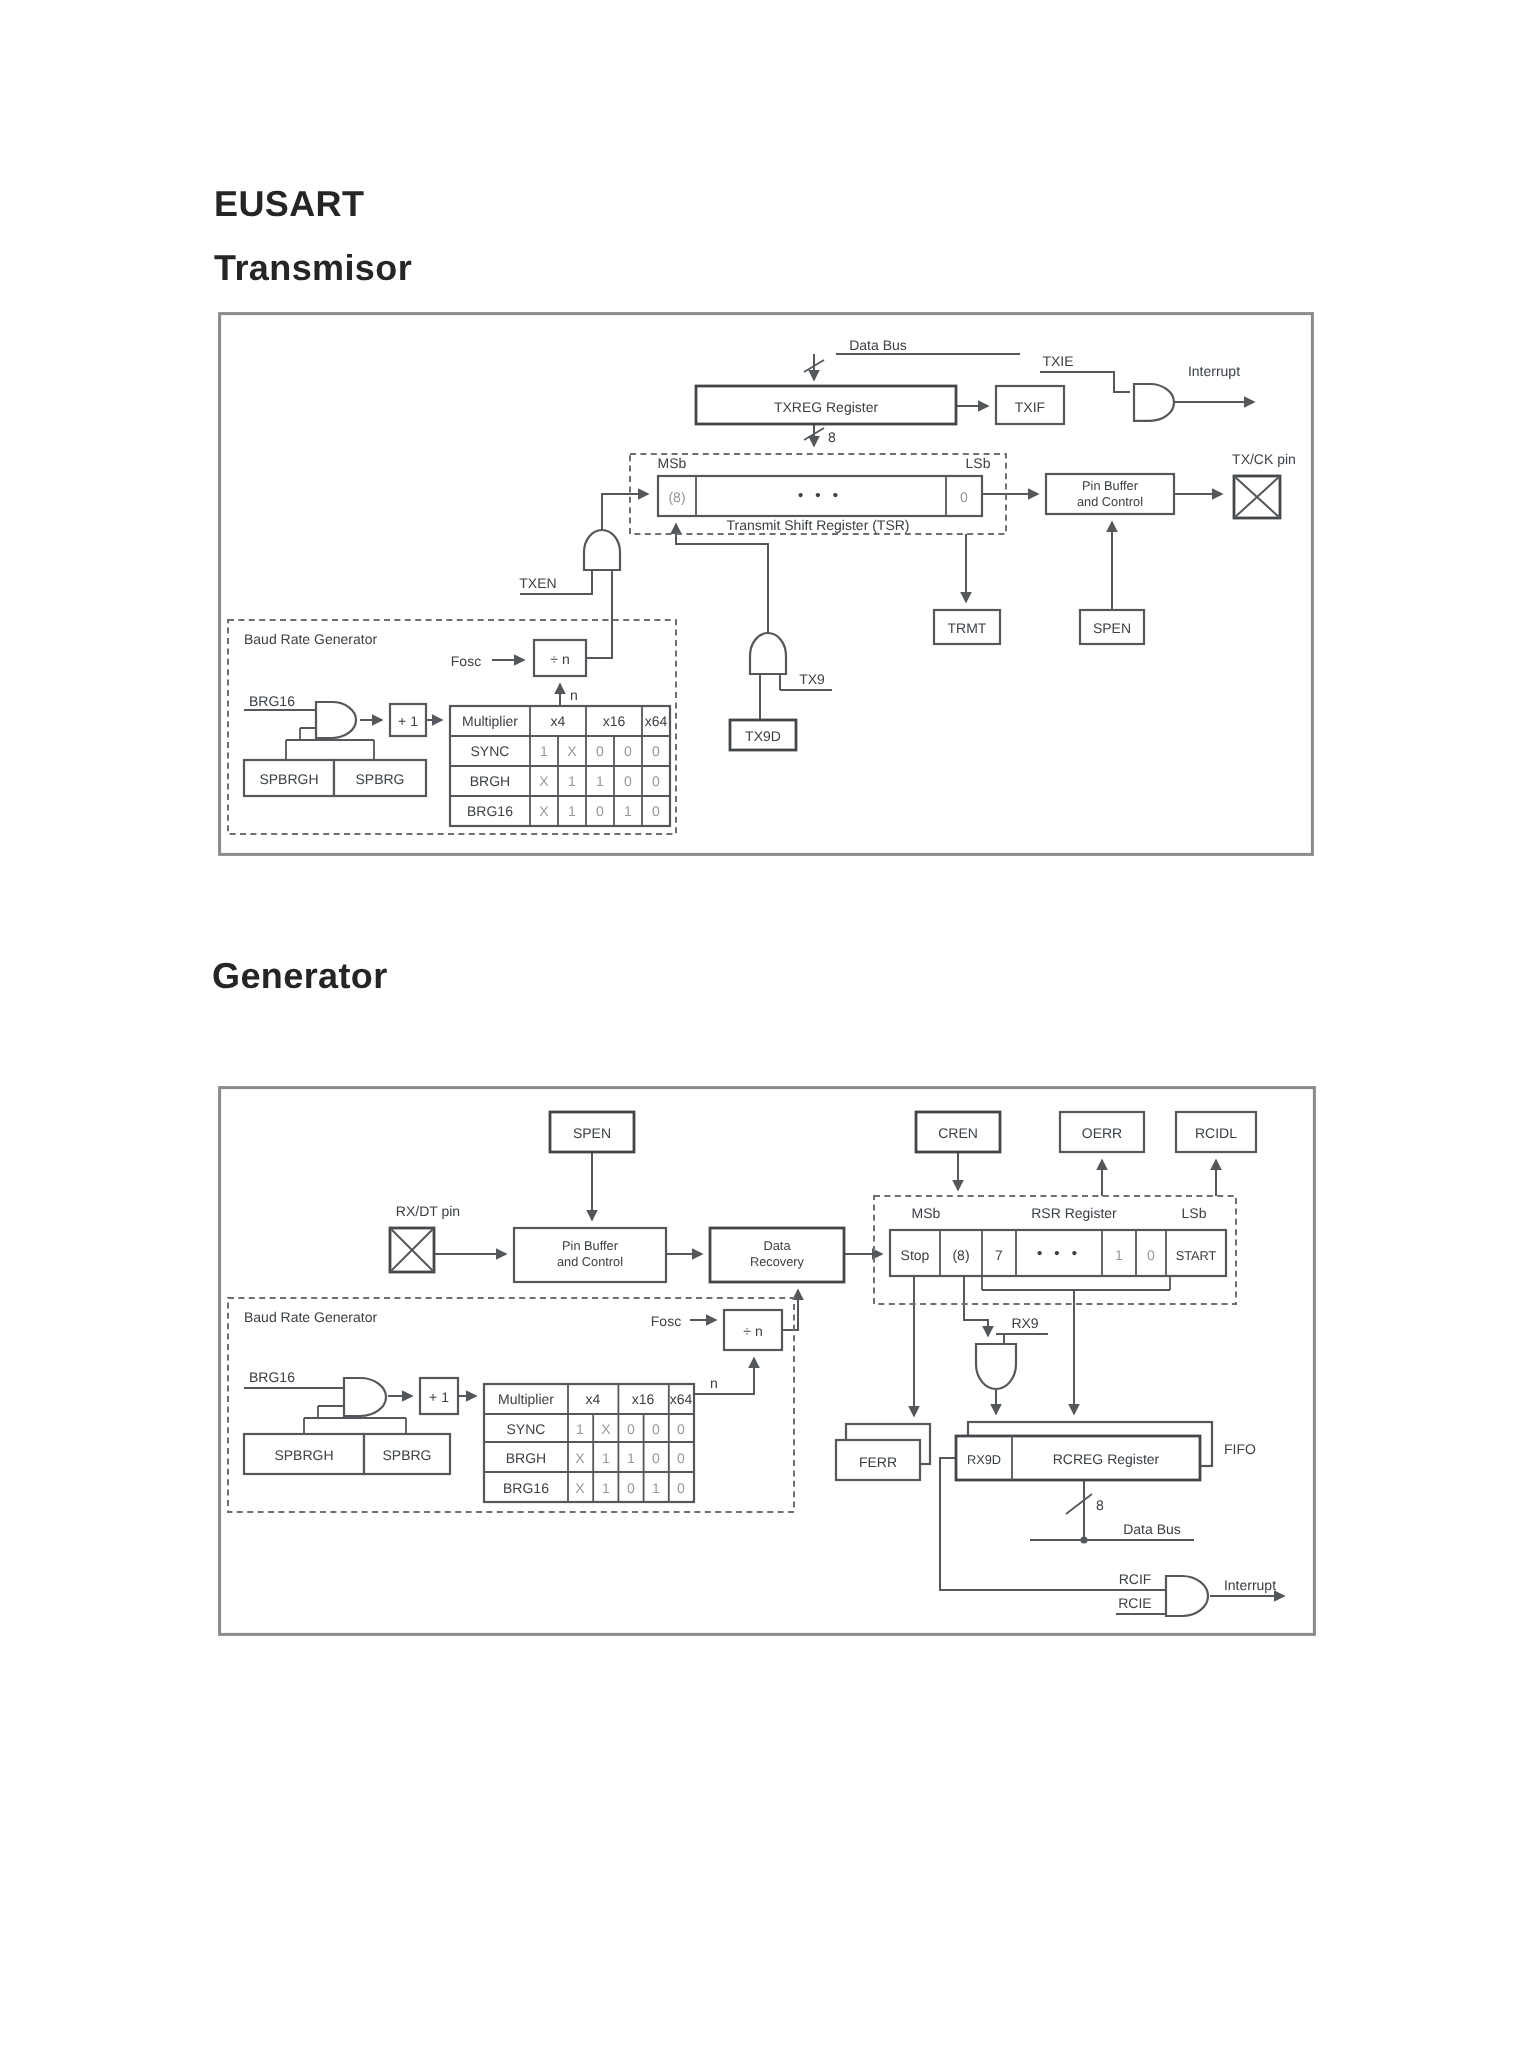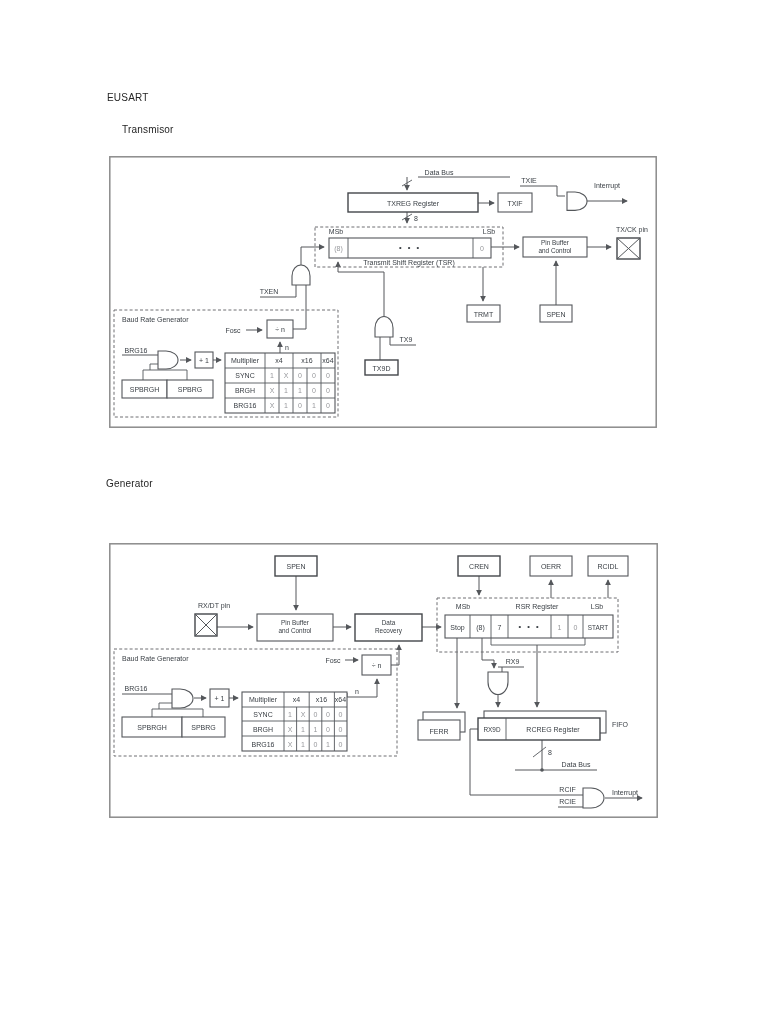--- a/index.html
+++ b/index.html
@@ -1,38 +1,38 @@
 <!DOCTYPE html>
 <html><head>
 <meta charset="utf-8">
 <style>
   html,body{margin:0;padding:0;background:#ffffff;}
   .page{position:relative;width:768px;height:1024px;background:#ffffff;overflow:hidden;
         font-family:"Liberation Sans", sans-serif;}
-  .hd{position:absolute;font-weight:normal;font-size:10px;color:#252525;letter-spacing:.2px;}
+  .hd{position:absolute;font-weight:bold;font-size:18px;color:#252525;letter-spacing:.2px;}
   svg{position:absolute;overflow:visible;}
   svg text{font-family:"Liberation Sans", sans-serif;fill:#3b4046;font-size:7px;}
   .sm{font-size:6.4px;}
   .gray{fill:#96979b;}
   .dots{font-size:7.5px;font-weight:bold;letter-spacing:2px;}
   .ln{stroke:#54575b;stroke-width:1;fill:none;}
   .thin{stroke-width:.9;}
   .bx{fill:#ffffff;stroke:#54575b;stroke-width:1.1;}
   .bx2{fill:#ffffff;stroke:#43464a;stroke-width:1.4;}
   .dash{fill:none;stroke:#6e6f72;stroke-width:1;stroke-dasharray:3 2.2;}
   .frame{fill:none;stroke:#8b8b8b;stroke-width:1.5;}
   .gate{fill:#ffffff;stroke:#54575b;stroke-width:1.1;}
 </style>
 </head>
 <body>
 
 <div class="page">
 
   <div class="hd" style="left:107px;top:92px;">EUSART</div>
-  <div class="hd" style="left:122px;top:124px;">Transmisor</div>
+  <div class="hd" style="left:107px;top:124px;">Transmisor</div>
   <div class="hd" style="left:106px;top:478px;">Generator</div>
 
   <svg style="left:109px;top:156px;" width="548" height="272" viewBox="0 0 548 272">
     <defs>
       <marker id="ahT" markerWidth="7" markerHeight="7" refX="5.2" refY="3" orient="auto">
         <path d="M0,0 L6,3 L0,6 Z" fill="#54575b"></path>
       </marker>
     </defs>
 
     <rect class="frame" x="0.8" y="0.8" width="546.4" height="270.4"></rect>

